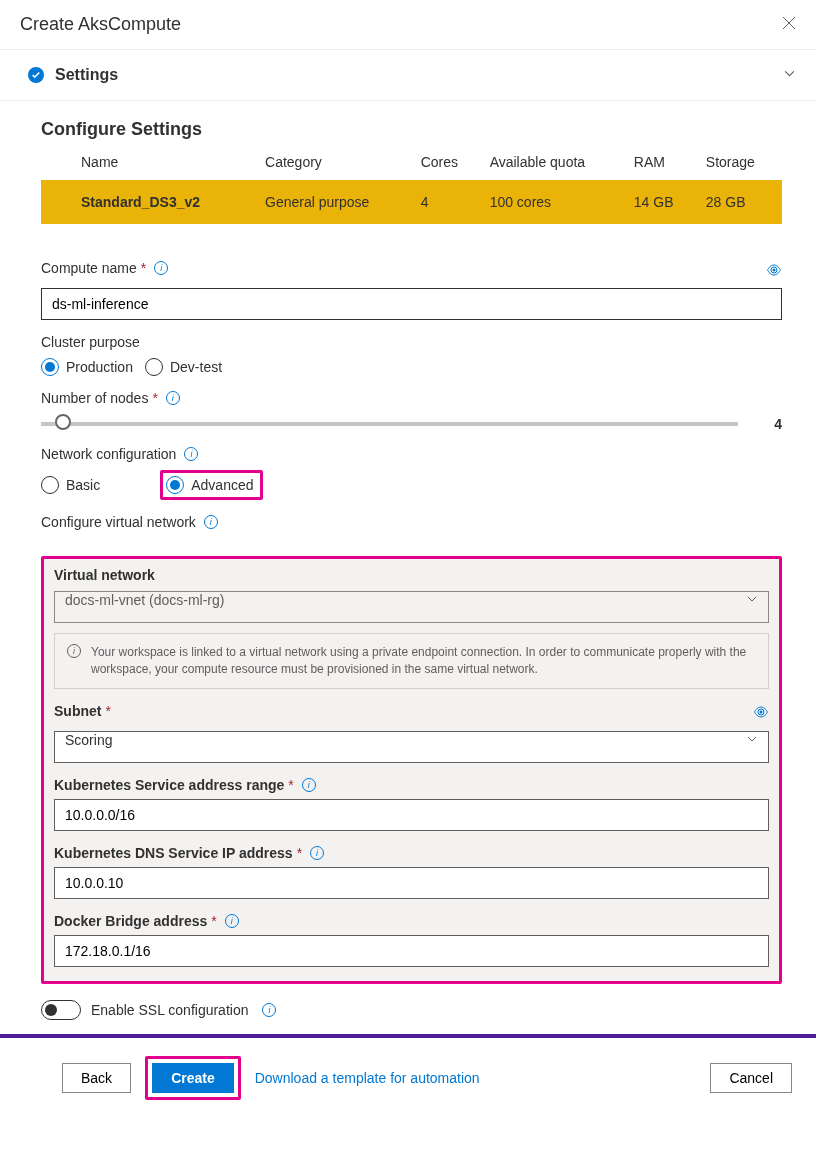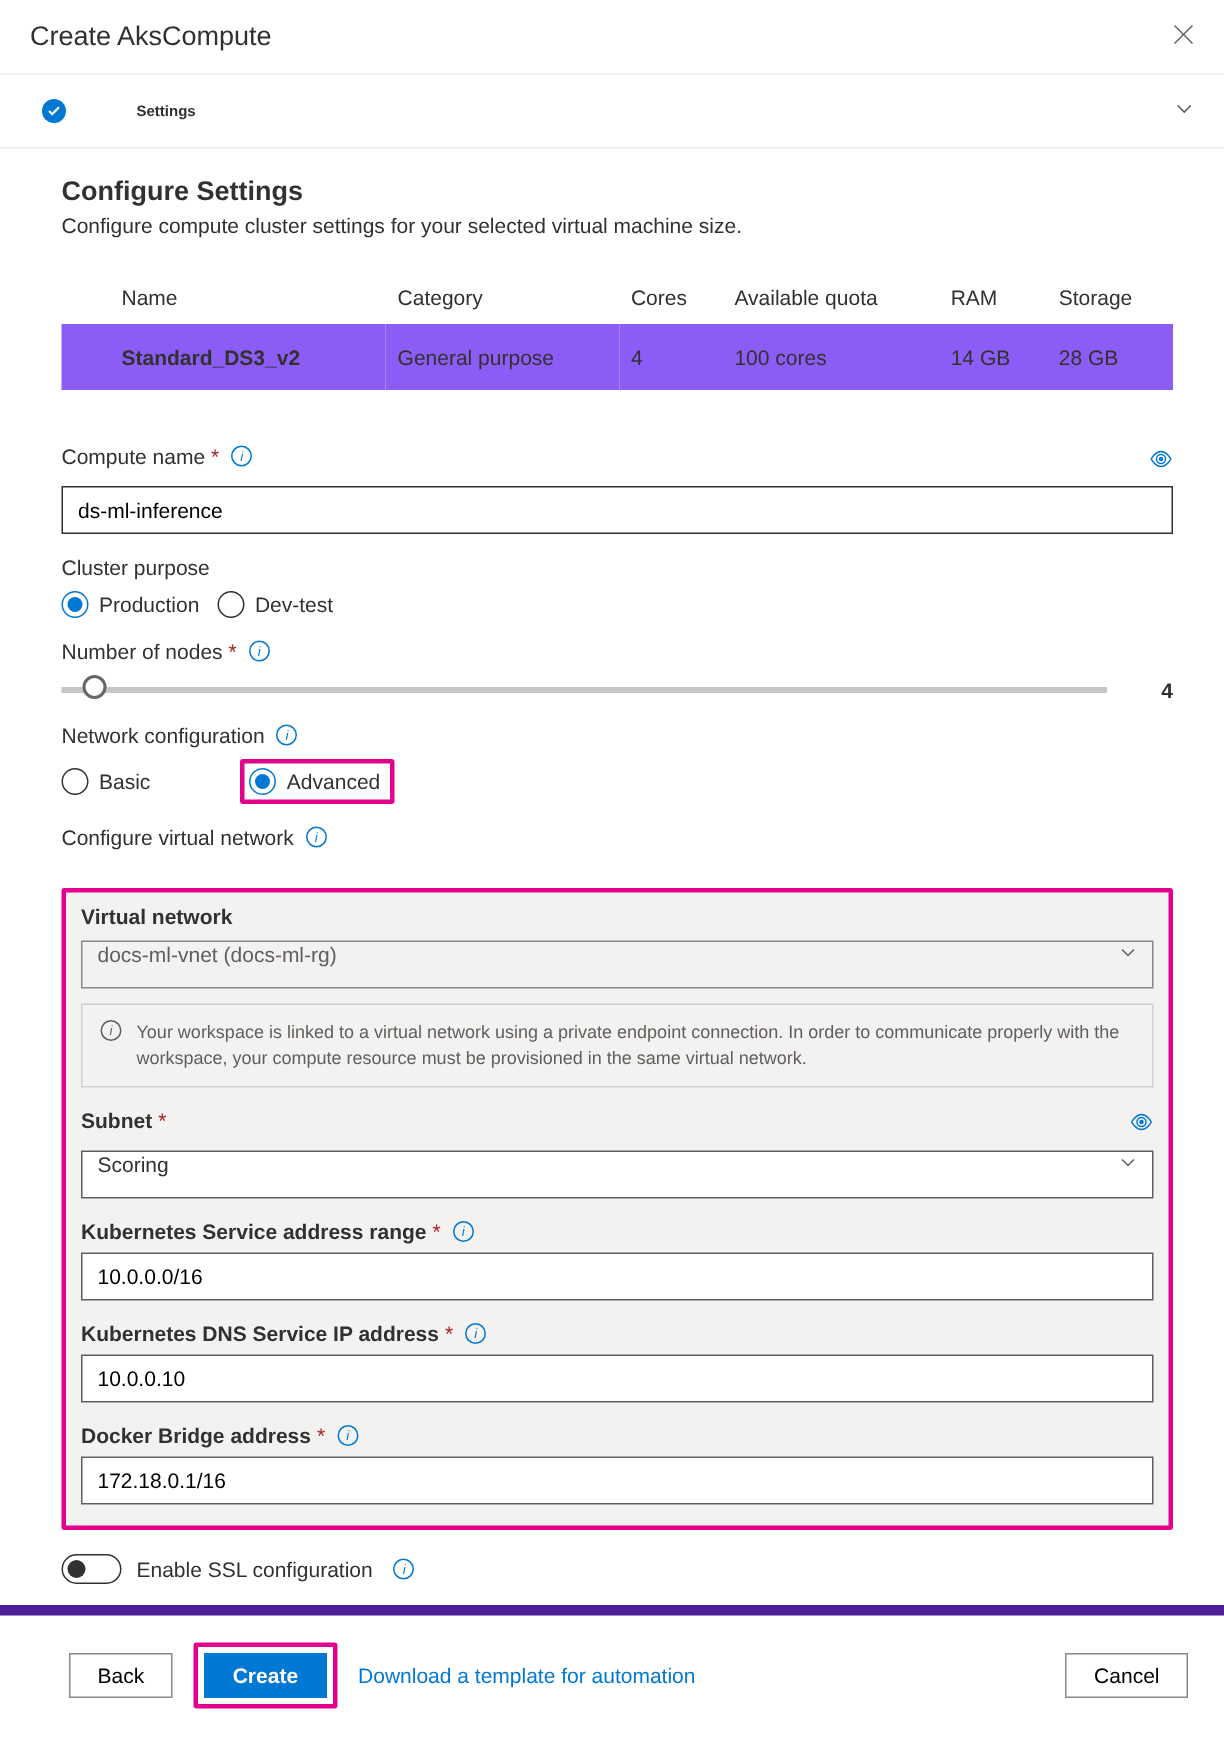--- a/index.html
+++ b/index.html
@@ -26,33 +26,33 @@
       padding: 16px 20px 16px 28px;
       border-bottom: 1px solid #edebe9;
       cursor: pointer;
     }
     .section-left { display: flex; align-items: center; gap: 11px; }
     .check-circle {
       width: 16px; height: 16px; border-radius: 50%;
       background: #0078d4; display: flex; align-items: center; justify-content: center;
     }
     .check-circle svg { width: 10px; height: 10px; fill: #fff; }
-    .section-title { font-weight: 600; font-size: 10px; margin-left: 36px; }
+    .section-title { font-weight: 600; font-size: 16px; }
     .chevron { color: #605e5c; }
     .content { padding: 18px 34px 14px 41px; }
     .page-heading { font-size: 18px; font-weight: 600; margin-bottom: 4px; }
     .page-desc { font-size: 14px; color: #323130; margin-bottom: 22px; }
     .vm-table { width: 100%; border-collapse: collapse; margin-bottom: 36px; }
     .vm-table th {
       text-align: left; font-weight: 400; color: #323130;
       padding: 10px 8px; font-size: 14px;
     }
     .vm-table th:first-child { padding-left: 40px; }
     .vm-table td {
-      padding: 14px 8px; background: #8b5cf6; font-size: 14px;
+      padding: 14px 8px; background: #eab308; font-size: 14px;
     }
     .vm-table td:first-child { padding-left: 40px; font-weight: 600; }
     .field-label {
       font-size: 14px; color: #323130; margin-bottom: 6px;
       display: flex; align-items: center; gap: 4px;
     }
     .required { color: #a4262c; }
     .info-icon {
       width: 14px; height: 14px; border-radius: 50%;
       border: 1px solid #0078d4; display: inline-flex;
@@ -116,21 +116,21 @@
     .toggle {
       width: 40px; height: 20px; border-radius: 10px;
       border: 1px solid #323130; position: relative; cursor: pointer;
       background: #fff;
     }
     .toggle-knob {
       width: 12px; height: 12px; border-radius: 50%;
       background: #323130; position: absolute; top: 3px; left: 3px;
     }
     .footer {
-      border-top: 7px solid #4c1d95; padding: 18px 24px 18px 46px;
+      border-top: 4px solid #4c1d95; padding: 18px 24px 18px 62px;
       display: flex; justify-content: space-between; align-items: center;
     }
     .footer-left { display: flex; align-items: center; gap: 14px; }
     .btn {
       padding: 6px 18px; font-size: 14px; cursor: pointer;
       border: 1px solid #8a8886; background: #fff; font-family: inherit;
     }
     .btn.primary { background: #0078d4; color: #fff; border-color: #0078d4; font-weight: 600; }
     .create-wrap { border: 3px solid #e3008c; border-radius: 2px; padding: 4px; }
     .link { color: #0078d4; cursor: pointer; font-size: 14px; }
@@ -160,21 +160,20 @@
   </div>
   <span class="chevron">
     <svg width="13" height="13" viewBox="0 0 12 12">
         <path d="M2 4l4 4 4-4" stroke="#605e5c" stroke-width="1" fill="none"></path>
       </svg>
   </span>
 </div>
 
 <div class="content">
   <div class="page-heading">Configure Settings</div>
-  <div class="page-desc">Configure compute cluster settings for your selected virtual machine size.</div>
 
   <table class="vm-table">
     <thead>
       <tr>
         <th>Name</th>
         <th>Category</th>
         <th>Cores</th>
         <th>Available quota</th>
         <th>RAM</th>
         <th>Storage</th>

